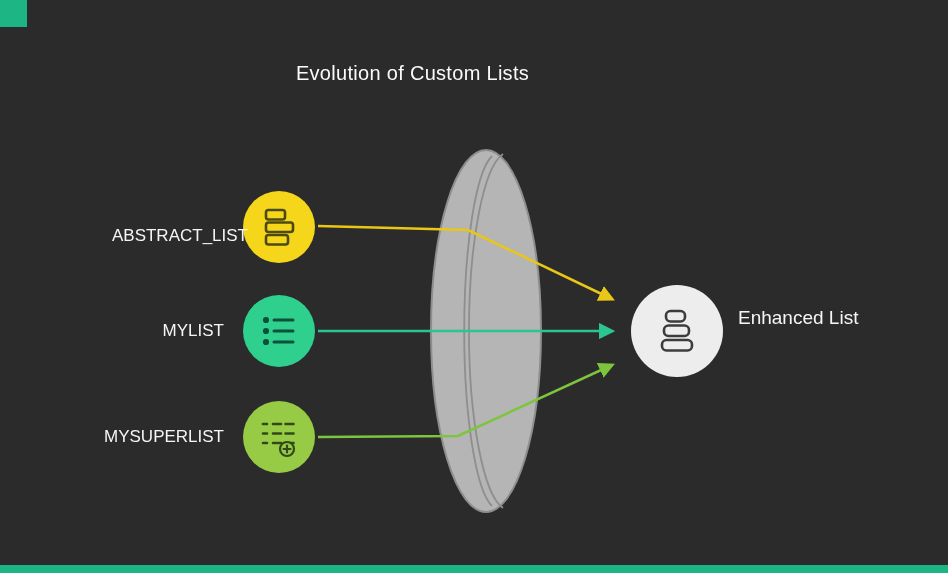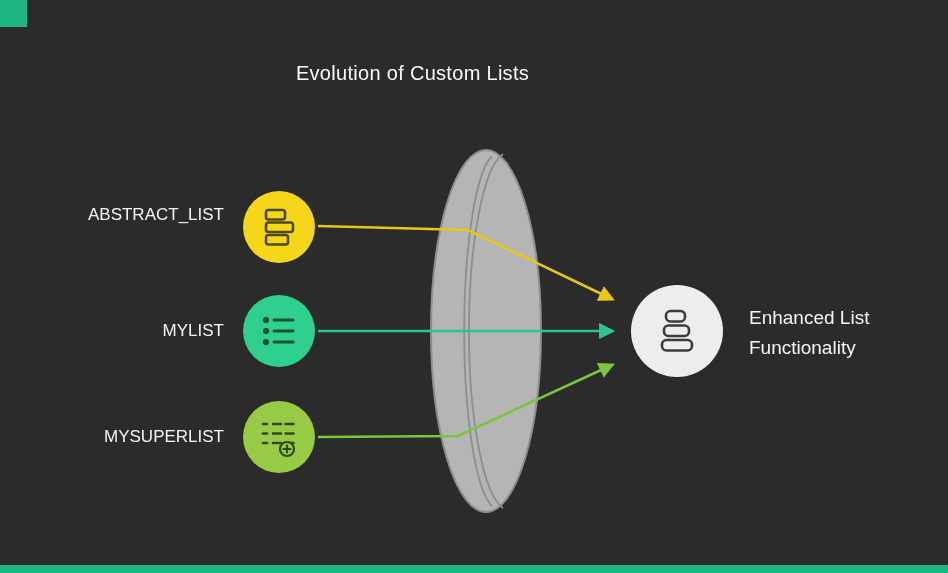--- a/index.html
+++ b/index.html
@@ -53,29 +53,28 @@
     justify-content: center;
   }
   .node-label {
     position: absolute;
     left: 0;
     width: 224px;
     text-align: right;
     font-size: 17px;
     line-height: 24px;
   }
-  .node-label.l0 { top: 203px; }
+  .node-label.l0 { top: 224px; padding-left: 24px; }
   .node-label.l1 { top: 319px; }
   .node-label.l2 { top: 425px; }
   .result-label {
     position: absolute;
     left: 738px; top: 303px;
     font-size: 19px;
     line-height: 30px;
-    margin-left: 11px;
   }
 </style>
 </head>
 <body>
 
 <div class="canvas" style="background-color: rgb(43, 43, 43);">
 
   <div class="corner-square" style="background-color: rgb(29, 181, 132);"></div>
 
   <div class="title" style="color: rgb(250, 250, 250);">Evolution of Custom Lists</div>
@@ -154,18 +153,17 @@
       </g>
     </svg>
   </div>
 
   <div class="node-label l0" style="color: rgb(245, 245, 245);">ABSTRACT_LIST</div>
   <div class="node-label l2" style="color: rgb(245, 245, 245);">MYSUPERLIST</div>
   <div class="node-label l1" style="color: rgb(245, 245, 245);">MYLIST</div>
 
   <div class="result-label" style="color: rgb(245, 245, 245);">
     <div>Enhanced List</div>
-    <div>Functionality</div>
   </div>
 
   <div class="bottom-bar" style="background-color: rgb(29, 181, 132);"></div>
 
 </div>
 
 </body></html>

